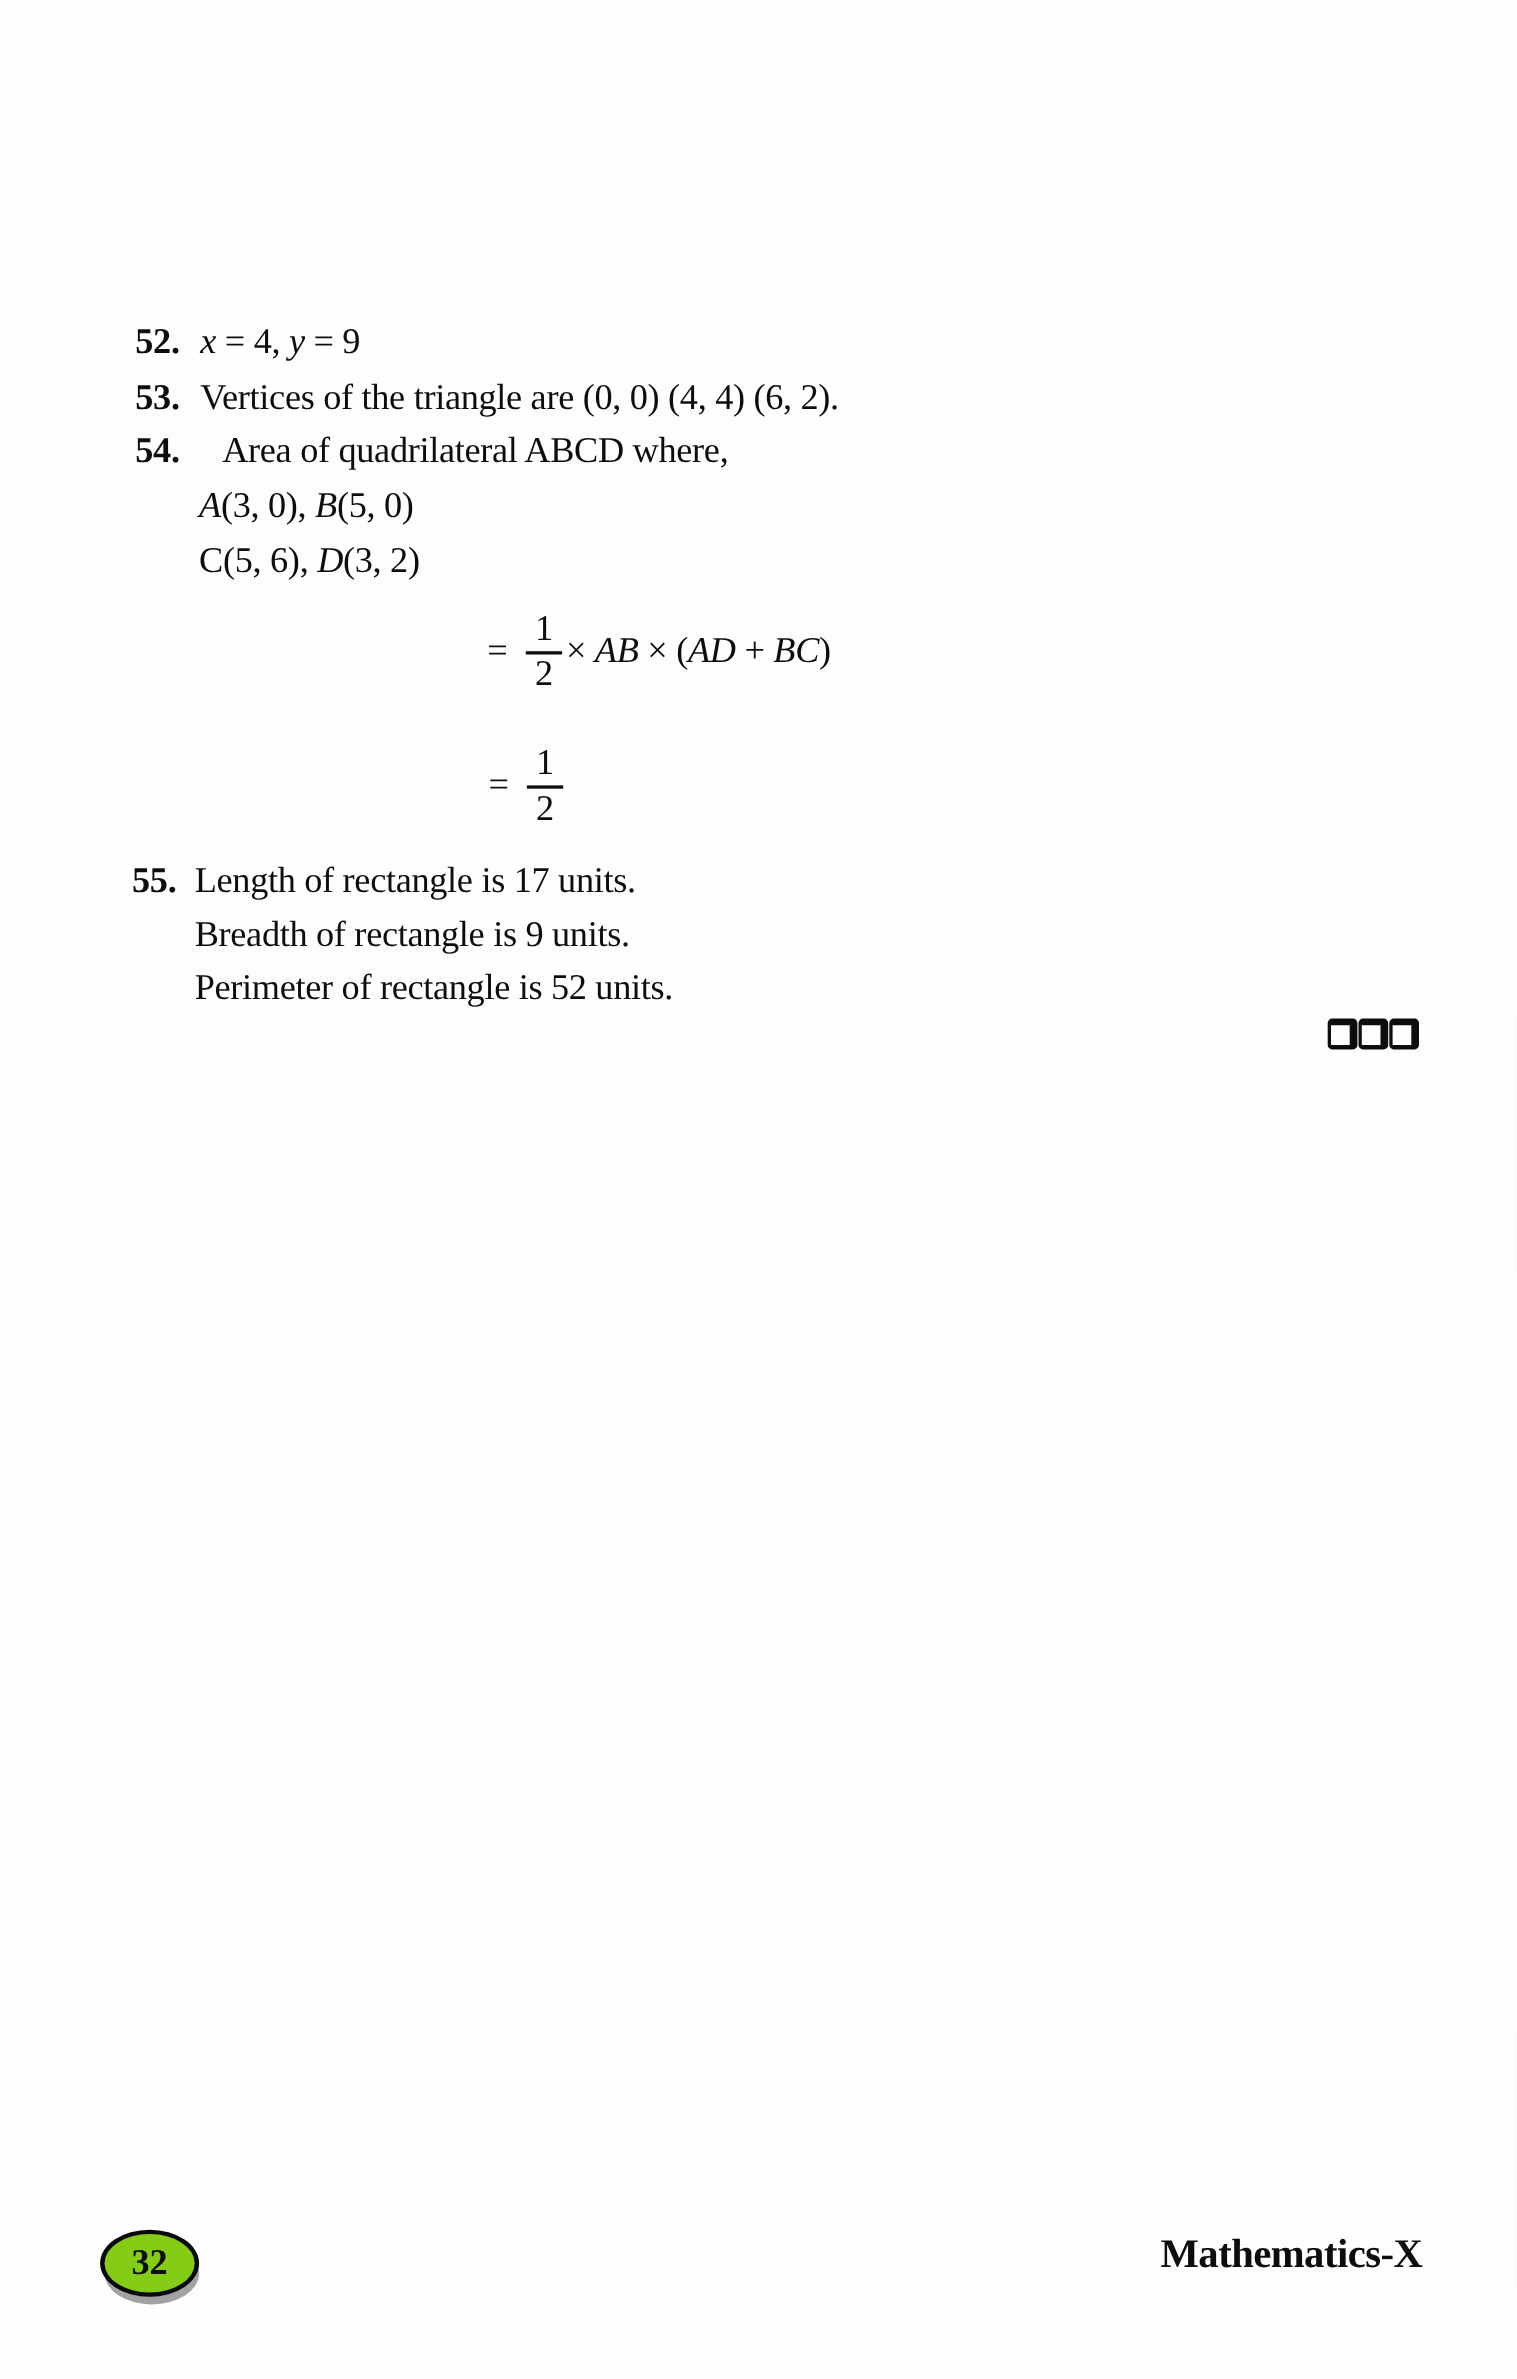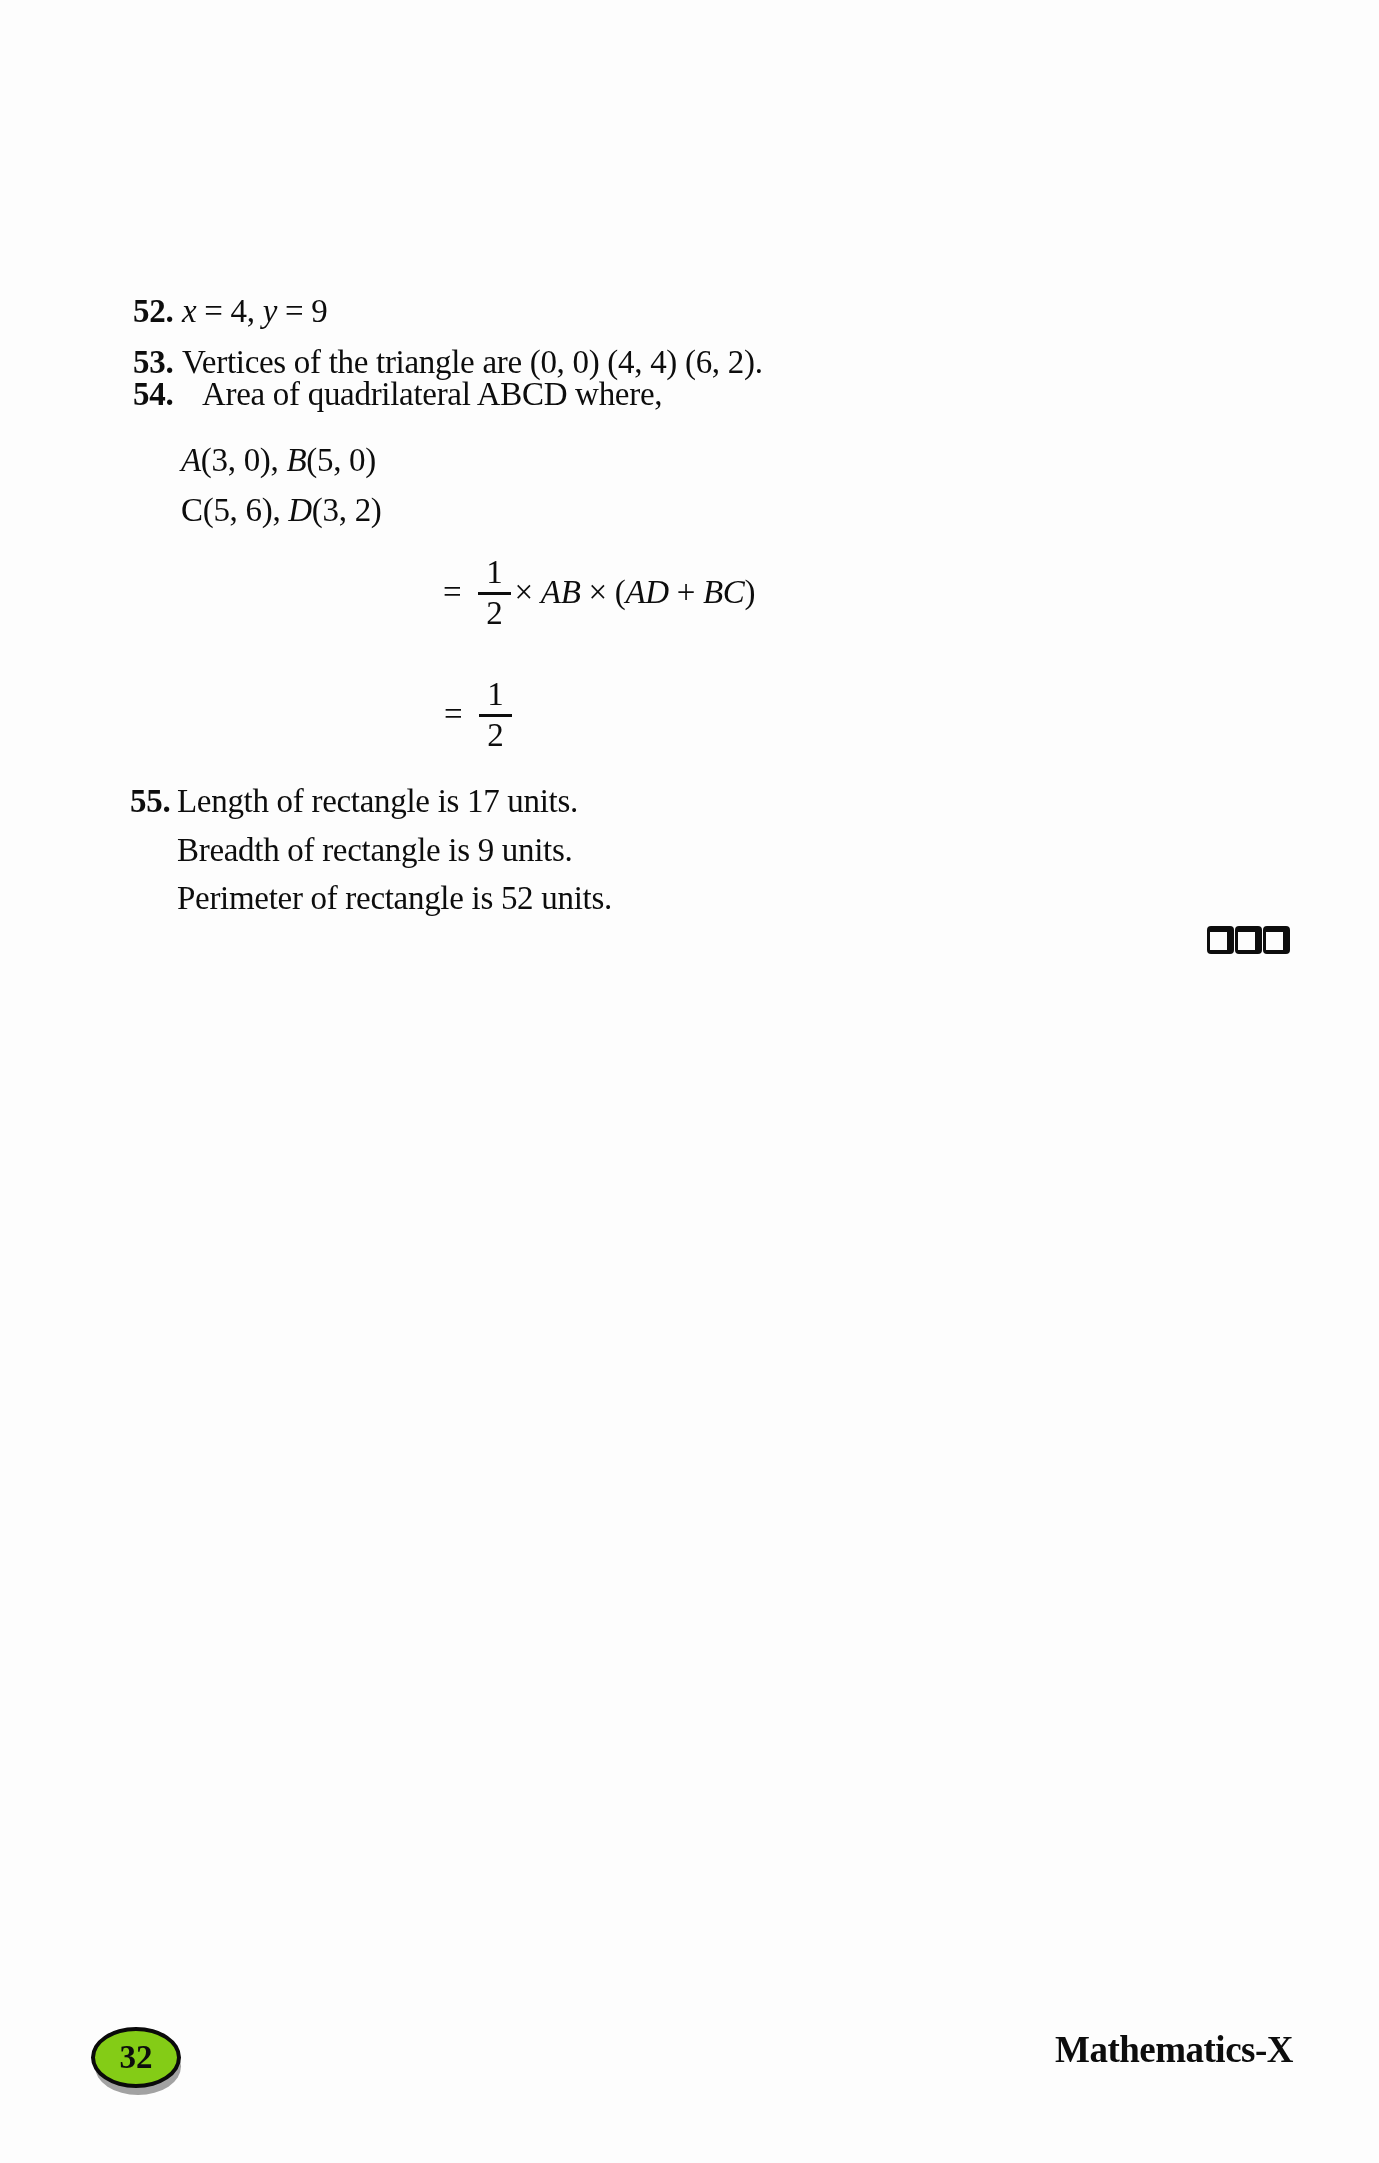--- a/index.html
+++ b/index.html
@@ -22,21 +22,20 @@
     font-size:33px;
     line-height:1.15;
     letter-spacing:-0.3px;
     white-space:nowrap;
   }
   .qnum{
     position:absolute;
     left:0;
     top:0;
     font-weight:bold;
-    margin-left:10px;
   }
   .qtext{
     display:inline-block;
   }
   .it{ font-style:italic; }
   
   .formula{
     position:absolute;
     display:flex;
     align-items:center;
@@ -116,21 +115,21 @@
   <div class="row" style="left:123px; top:293px; width:700px;">
     <span class="qnum">52.</span>
     <span class="qtext" style="margin-left:59px;"><span class="it">x</span><span> = 4, </span><span class="it">y</span><span> = 9</span></span>
   </div>
 
   <div class="row" style="left:123px; top:344px; width:900px;">
     <span class="qnum">53.</span>
     <span class="qtext" style="margin-left:59px;">Vertices of the triangle are (0, 0) (4, 4) (6, 2).</span>
   </div>
 
-  <div class="row" style="left:123px; top:376px; width:900px;">
+  <div class="row" style="left:123px; top:392px; width:900px;">
     <span class="qnum">54.</span>
     <span class="qtext" style="margin-left:79px;">Area of quadrilateral ABCD where,</span>
   </div>
 
   <div class="row" style="left:181px; top:442px;">
     <span class="it">A</span><span>(3, 0), </span><span class="it">B</span><span>(5, 0)</span>
   </div>
 
   <div class="row" style="left:181px; top:492px;">
     <span>C(5, 6), </span><span class="it">D</span><span>(3, 2)</span>

